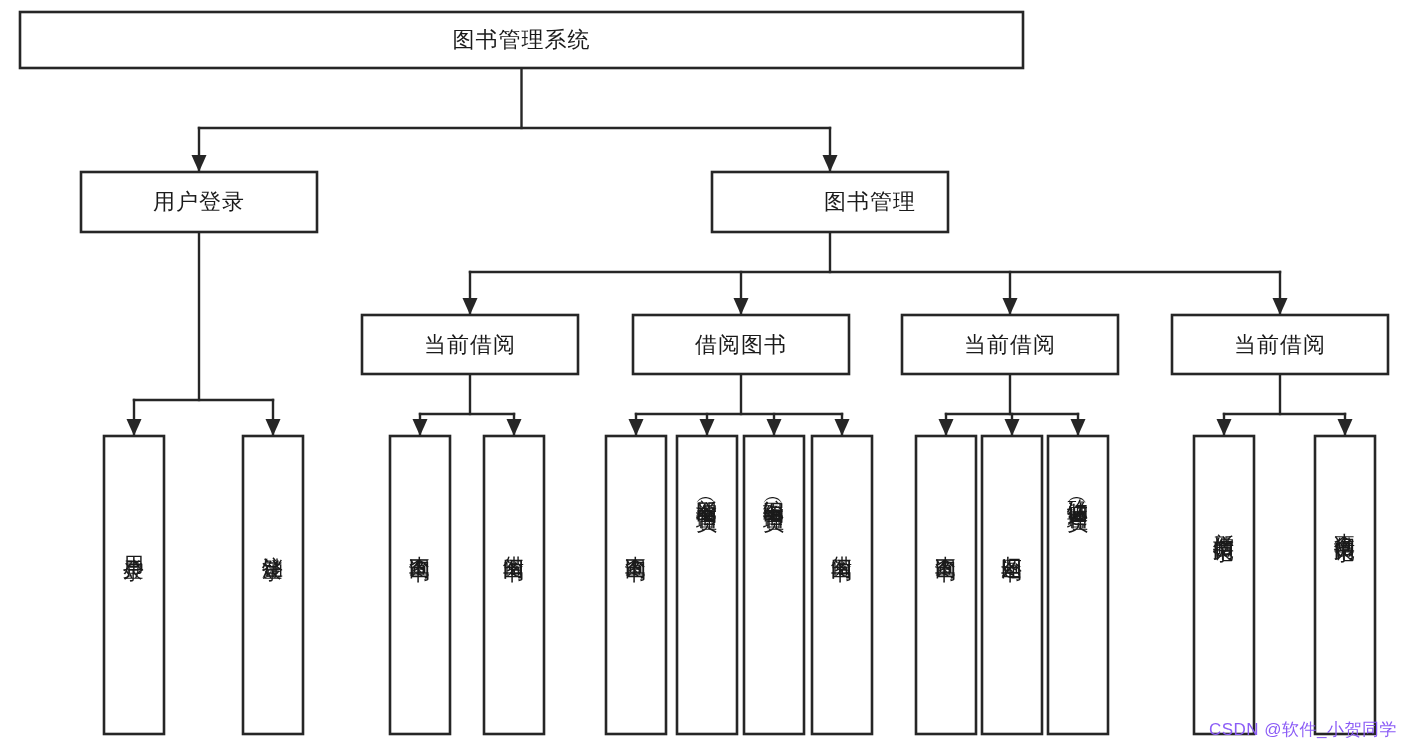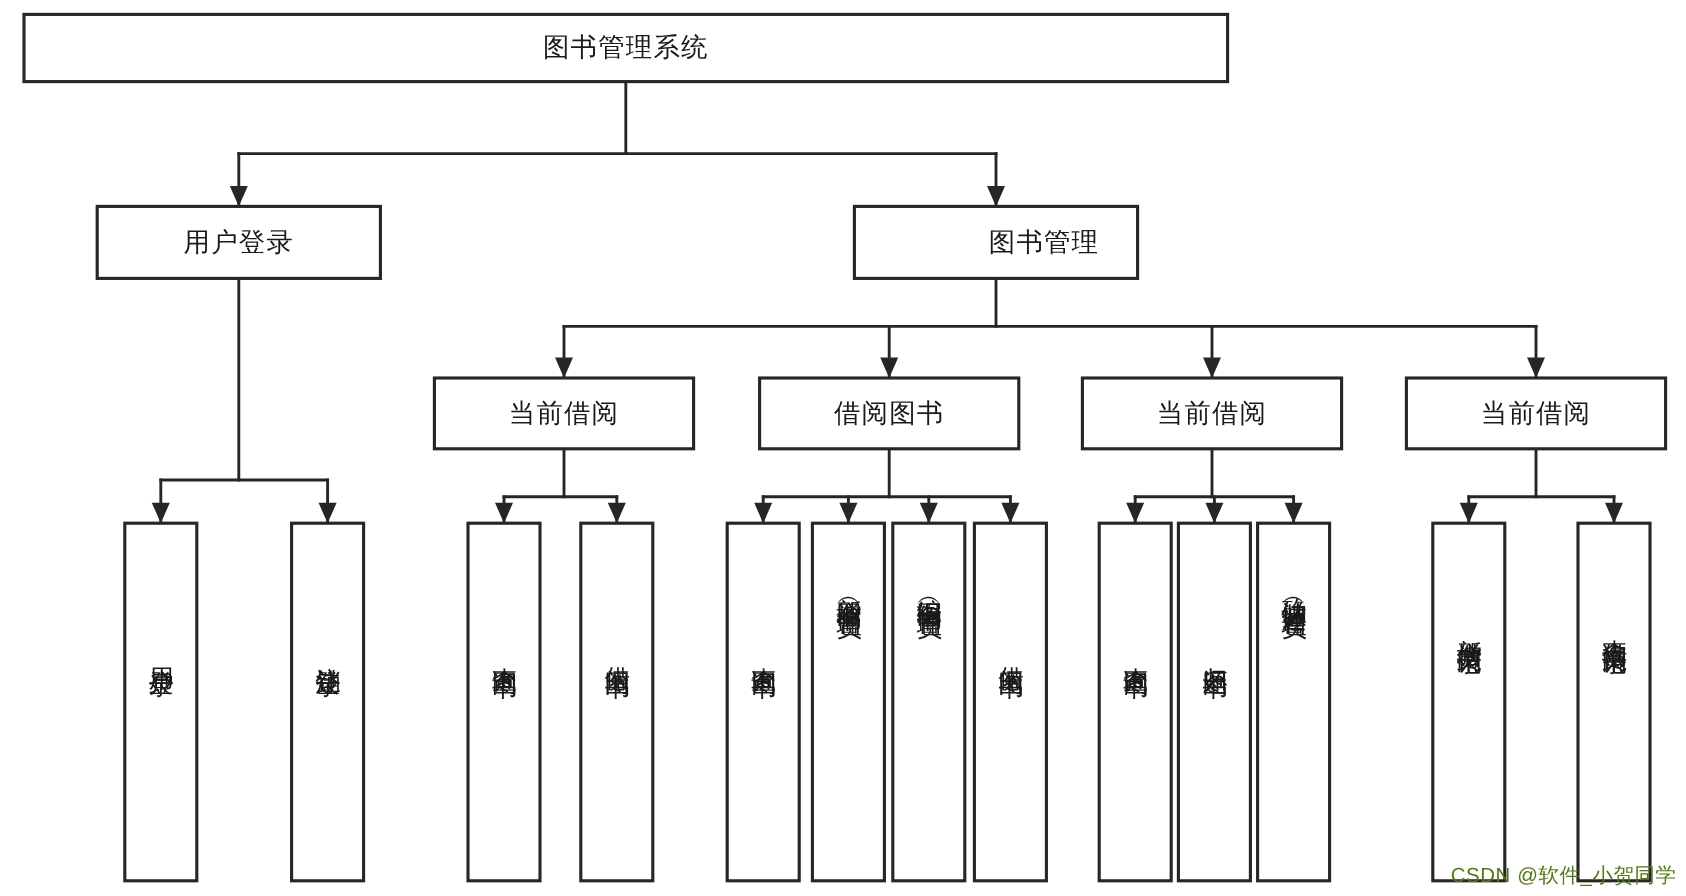--- a/index.html
+++ b/index.html
@@ -70,21 +70,21 @@
     color: #1a1a1a;
     letter-spacing: 1px;
     white-space: nowrap;
   }
   #watermark {
     position: absolute;
     right: 8px;
     bottom: 6px;
     font-family: "Liberation Sans", "DejaVu Sans", sans-serif;
     font-size: 17px;
-    color: #4d7c0f;
+    color: #8b5cf6;
     letter-spacing: 0.5px;
     white-space: nowrap;
     pointer-events: none;
   }
 </style>
 </head>
 <body>
 
 <div id="diagram-root">
 

